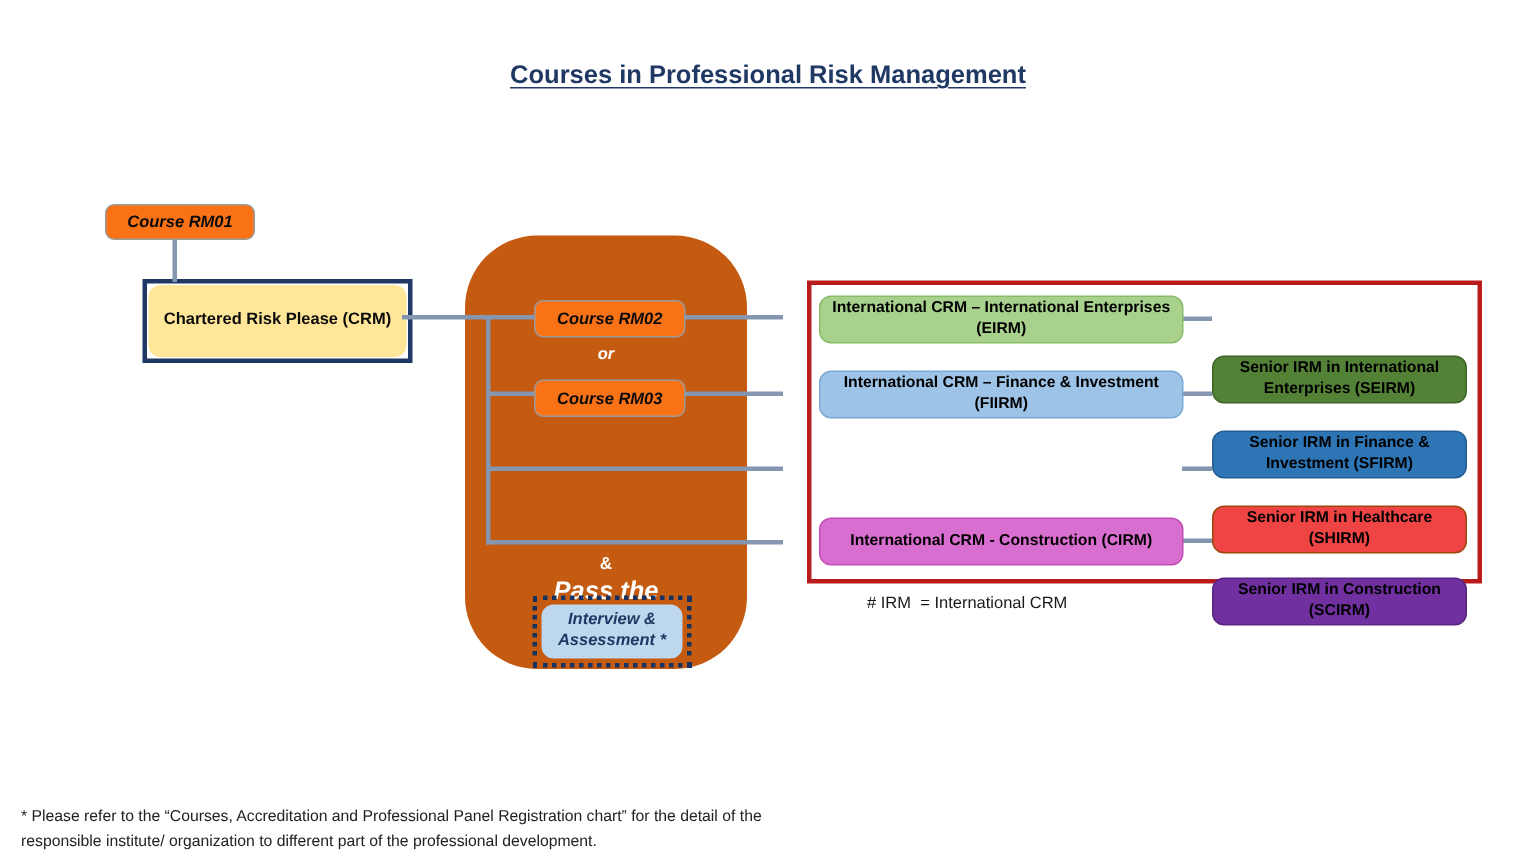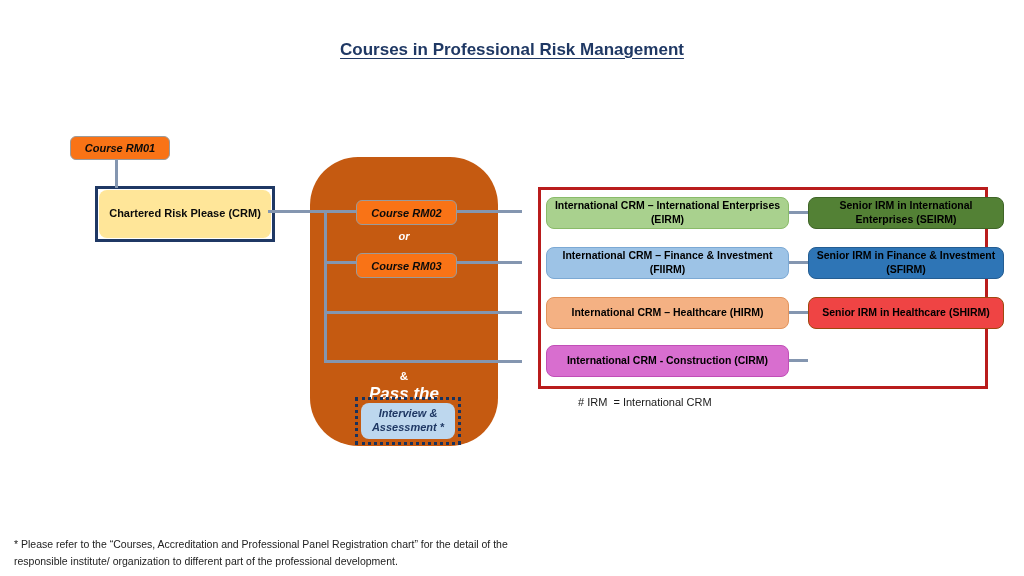--- a/index.html
+++ b/index.html
@@ -74,21 +74,21 @@
   .track-row:nth-child(2){top:57px;}
   .track-row:nth-child(3){top:107px;}
   .track-row:nth-child(4){top:155px;padding-left:46px;}
   .tbox{
     position:absolute;top:0;height:32px;border-radius:8px;border:1px solid transparent;
     display:flex;align-items:center;justify-content:center;text-align:center;
     font-size:10.5px;font-weight:bold;line-height:1.3;box-sizing:border-box;
     padding:0 4px;z-index:4;
   }
   .tbox.course{left:5px;width:243px;}
-  .tbox.senior{left:267px;width:196px;}
+  .tbox.senior{left:267px;width:170px;margin-top:40px;}
   .tconn{position:absolute;left:247px;top:14px;width:20px;height:3px;background:#8496B0;z-index:3;}
   
   .legend{
     position:absolute;left:578px;top:396px;font-size:11px;color:#1a1a1a;
     white-space:pre;z-index:4;
   }
   .footnote{
     position:absolute;left:14px;top:536px;width:540px;
     font-size:10.5px;color:#222222;line-height:1.6;z-index:4;
   }
@@ -132,27 +132,27 @@
           <div class="tbox course" style="background: rgb(169, 209, 142); border-color: rgb(138, 187, 105); color: rgb(0, 0, 0);">International CRM – International Enterprises (EIRM)</div>
           <div class="tconn"></div>
           <div class="tbox senior" style="background: rgb(83, 129, 53); border-color: rgb(63, 101, 39); color: rgb(0, 0, 0);">Senior IRM in International Enterprises (SEIRM)</div>
         </div>
         <div class="track-row">
           <div class="tbox course" style="background: rgb(157, 195, 230); border-color: rgb(124, 169, 212); color: rgb(0, 0, 0);">International CRM – Finance &amp; Investment (FIIRM)</div>
           <div class="tconn"></div>
           <div class="tbox senior" style="background: rgb(46, 117, 182); border-color: rgb(36, 93, 146); color: rgb(0, 0, 0);">Senior IRM in Finance &amp; Investment (SFIRM)</div>
         </div>
         <div class="track-row">
-          <div class="tbox course" style="background: rgb(244, 177, 131); border-color: rgb(226, 148, 92); color: rgb(0, 0, 0);">International CRM – Healthcare (HIRM)</div>
           <div class="tconn"></div>
           <div class="tbox senior" style="background: #ef4444; border-color: rgb(158, 72, 14); color: rgb(0, 0, 0);">Senior IRM in Healthcare (SHIRM)</div>
         </div>
         <div class="track-row">
           <div class="tbox course" style="background: rgb(216, 110, 207); border-color: rgb(193, 79, 183); color: rgb(0, 0, 0);">International CRM - Construction (CIRM)</div>
           <div class="tconn"></div>
+          <div class="tbox senior" style="background: rgb(112, 48, 160); border-color: rgb(89, 37, 129); color: rgb(0, 0, 0);">Senior IRM in Construction (SCIRM)</div>
         </div>
       </div>
   </div>
 
   <div class="legend"># IRM  = International CRM</div>
 
   <div class="footnote">* Please refer to the “Courses, Accreditation and Professional Panel Registration chart” for the detail of the responsible institute/ organization to different part of the professional development.</div>
 
 </div>
 

